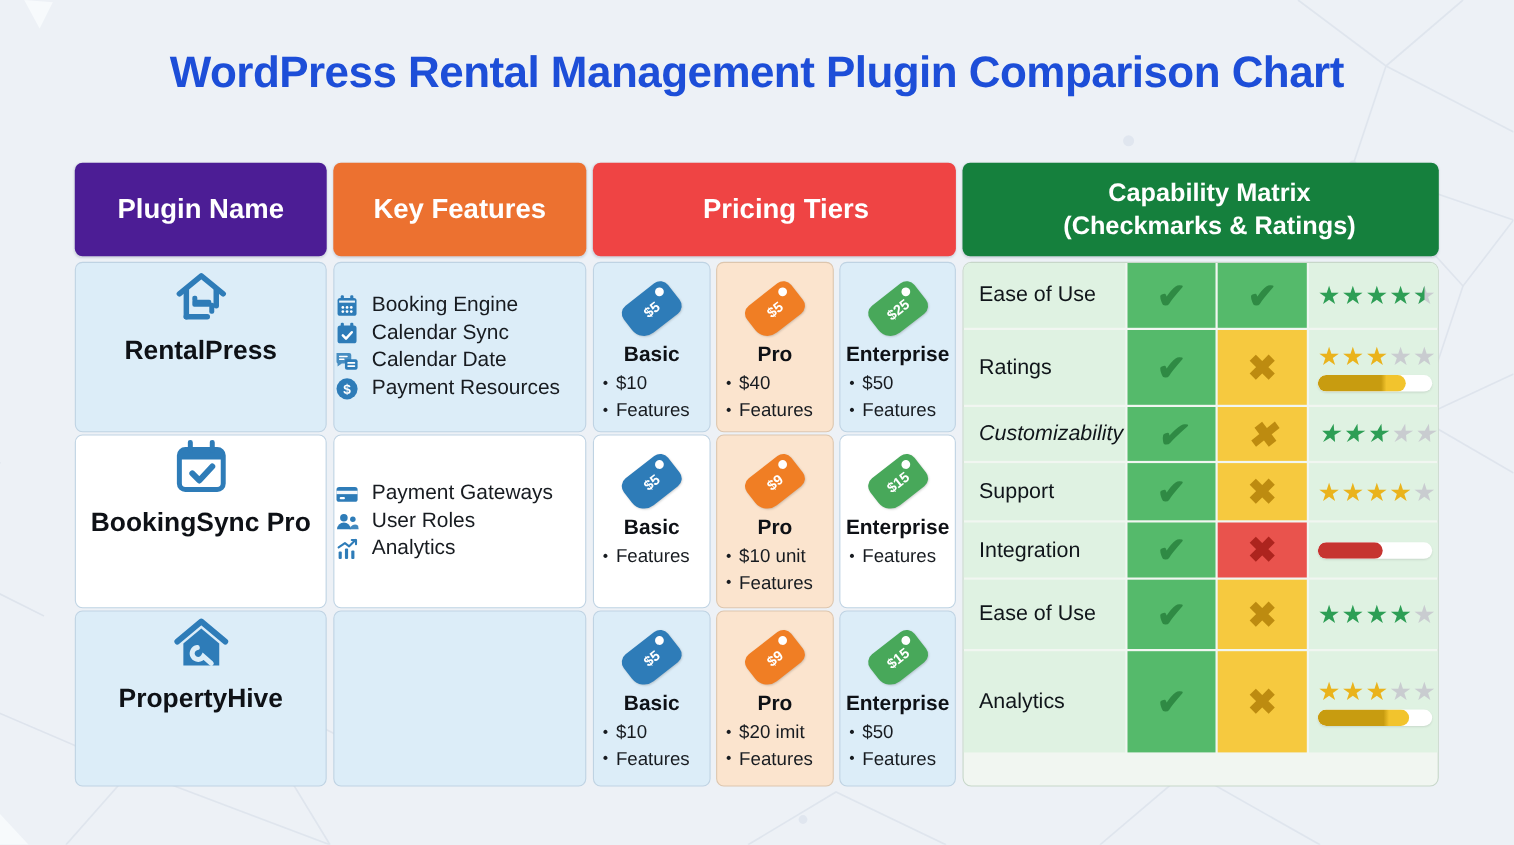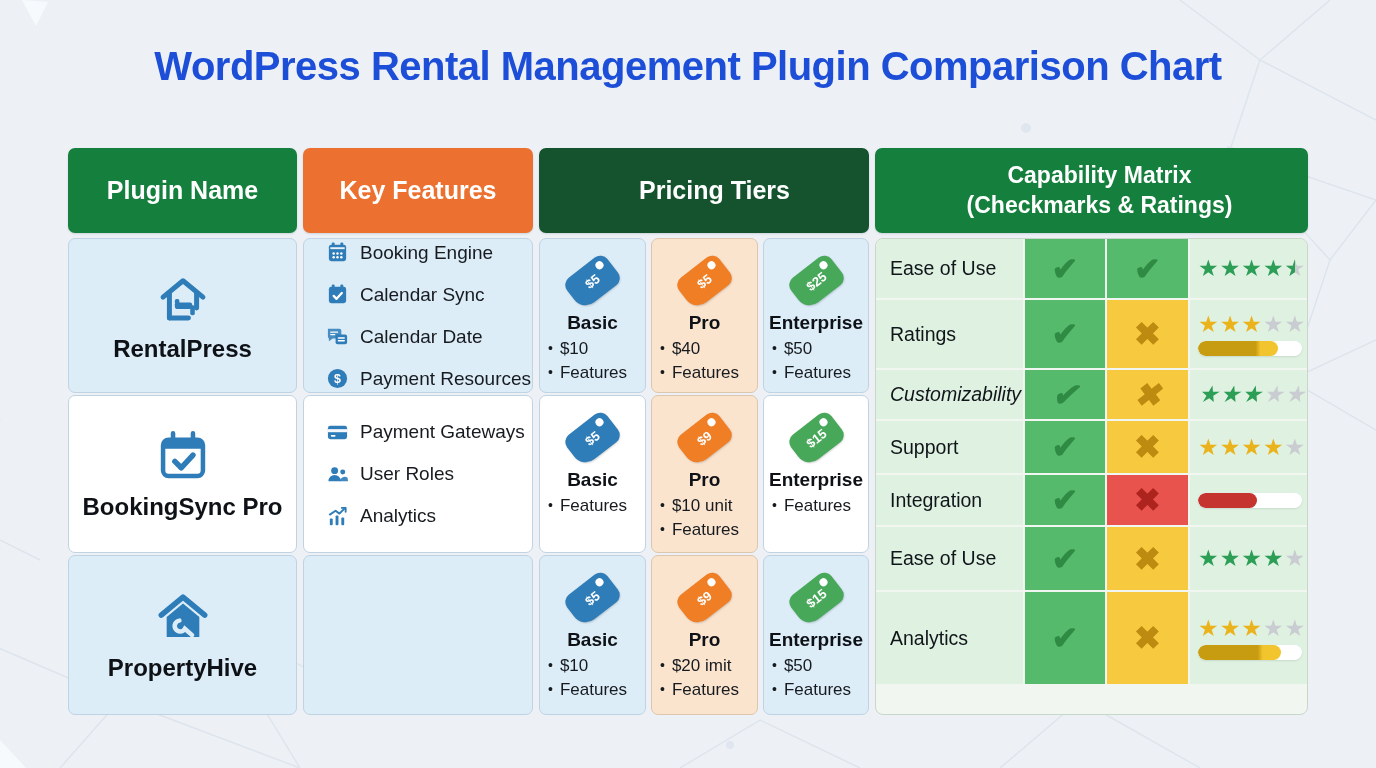--- a/index.html
+++ b/index.html
@@ -15,34 +15,34 @@
     text-align:center;font-size:40px;font-weight:bold;color:#1d4ed8;
     letter-spacing:-0.5px;
   }
   .board{position:absolute;left:68px;top:148px;z-index:2;}
   .header-row{display:grid;grid-template-columns:229px 230px 330px 433px;gap:6px;height:85px;margin-bottom:5px;}
   .hdr{
     border-radius:7px;color:#fff;font-weight:bold;font-size:25px;
     display:flex;flex-direction:column;align-items:center;justify-content:center;
     text-align:center;line-height:1.3;box-shadow:0 1px 2px rgba(30,50,80,.15);
   }
-  .hdr-plugin{background:#15803d;}
+  .hdr-plugin{background:#4c1d95;}
   .hdr-features{background:#ec7130;}
-  .hdr-pricing{background:#14532d;padding-left:21px;}
+  .hdr-pricing{background:#ef4444;padding-left:21px;}
   .hdr-capability{background:#15803d;font-size:23px;padding-left:16px;}
   .body-grid{display:grid;grid-template-columns:229px 230px 330px 433px;grid-template-rows:155px 158px 160px;gap:2px 6px;}
   .card{border:1px solid #bfd3e3;border-radius:7px;box-sizing:border-box;}
   .bg-blue{background:#dcedf8;}
   .bg-white{background:#ffffff;}
   .bg-pro{background:#fbe4ce;border-color:#ddc6ae;}
-  .plugin-cell{display:flex;flex-direction:column;align-items:center;justify-content:center;gap:8px;}
+  .plugin-cell{display:flex;flex-direction:column;align-items:center;justify-content:flex-start;gap:8px;}
   .plugin-icon{width:62px;height:58px;}
   .plugin-icon svg{width:100%;height:100%;}
   .plugin-name{font-size:24px;font-weight:bold;color:#0e1116;}
-  .features-cell{display:flex;flex-direction:column;justify-content:center;gap:19px;padding-left:22px;}
+  .features-cell{display:flex;flex-direction:column;justify-content:center;gap:2px;}
   .feat{display:flex;align-items:center;gap:11px;}
   .feat-icon{width:23px;height:23px;flex:0 0 23px;}
   .feat-icon svg{width:100%;height:100%;}
   .feat-label{font-size:19px;color:#171b20;}
   .pricing-cell{display:grid;grid-template-columns:107px 107px 106px;gap:5px;}
   .tier-card{display:flex;flex-direction:column;align-items:center;padding-top:9px;box-sizing:border-box;}
   .tag-wrap{height:58px;display:flex;align-items:center;justify-content:center;margin-top:4px;}
   .tag{
     width:51px;height:35px;border-radius:9px 9px 9px 14px;
     transform:rotate(-38deg);display:flex;align-items:center;justify-content:center;

